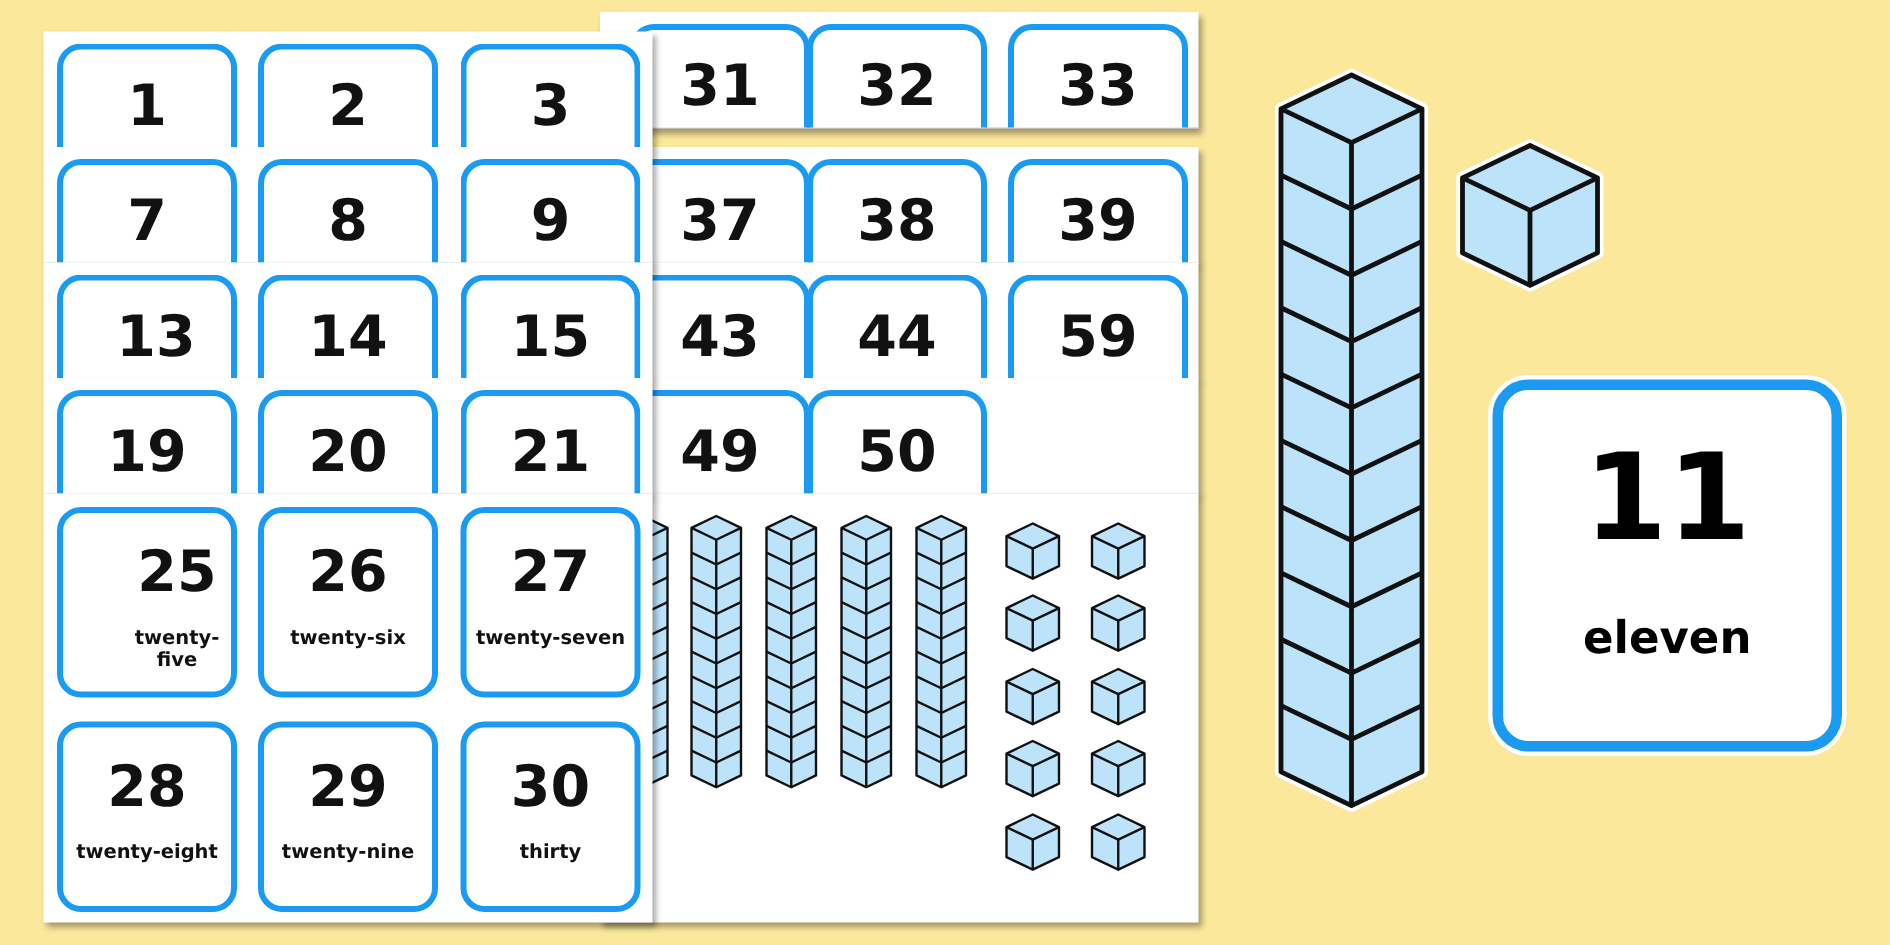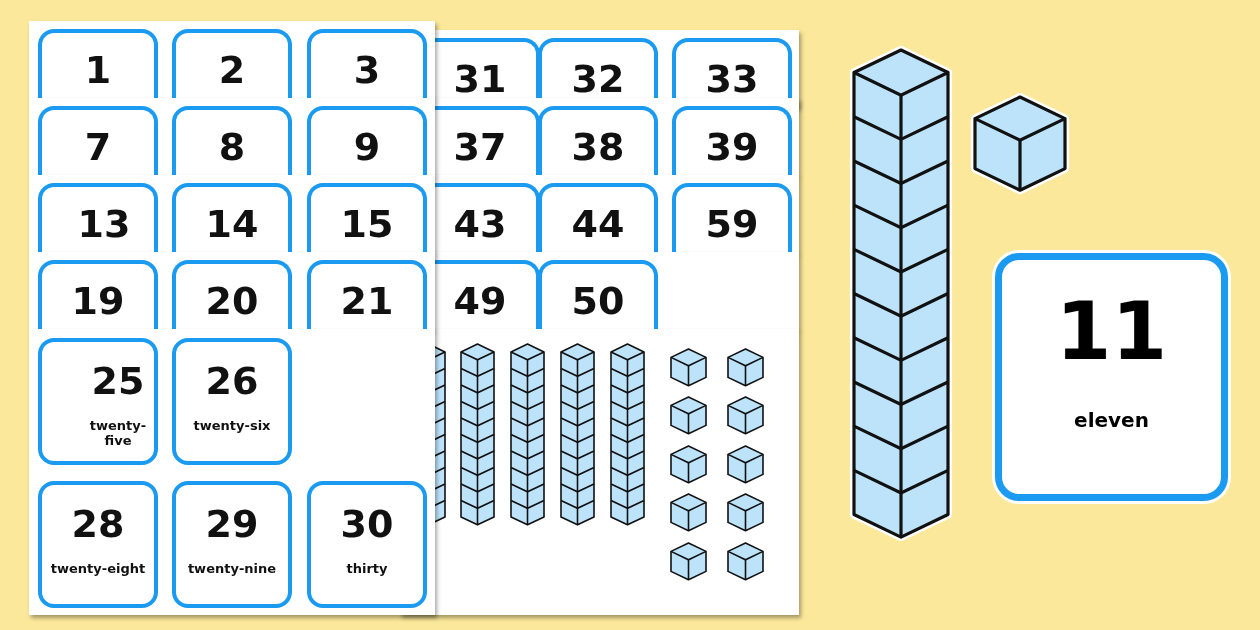--- a/index.html
+++ b/index.html
@@ -6,21 +6,21 @@
   body{width:1260px;height:630px;background:#fbe89a;position:relative;overflow:hidden;font-family:"DejaVu Sans",sans-serif;}
   .sheet{position:absolute;background:#fff;box-shadow:2px 3px 4px rgba(0,0,0,0.35);overflow:hidden;}
   .sheet.strip{border-bottom:1px solid #bdbdbd;}
   .card{position:absolute;box-sizing:border-box;border:4px solid #1a9af0;border-radius:16px;background:#fff;text-align:center;color:#111;}
   .card.open{border-bottom:none;border-bottom-left-radius:0;border-bottom-right-radius:0;}
   .num{font-weight:bold;font-size:38px;line-height:1;display:block;}
   .word{font-weight:bold;font-size:13px;display:block;}
   svg{position:absolute;overflow:visible;}
   .big-card{position:absolute;left:995px;top:253px;width:233px;height:248px;box-sizing:border-box;border:7px solid #1a9af0;border-radius:24px;background:#fff;box-shadow:0 0 0 3px #fff;text-align:center;}
   .big-card .num{font-size:80px;margin-top:32px;}
-  .big-card .word{font-size:20px;margin-top:36px;}
+  .big-card .word{font-size:30px;margin-top:36px;}
 </style>
 </head>
 <body>
 
 <div id="left-stack">
     <div class="sheet strip" style="left: 29px; top: 21px; width: 406px; height: 77px; z-index: 11;">
       <div class="card open" style="left: 9px; top: 8px; width: 120px; height: 80px;">
         <span class="num" style="margin-top: 18px;">1</span>
       </div>
       <div class="card open" style="left: 143px; top: 8px; width: 120px; height: 80px;">
@@ -65,37 +65,41 @@
     </div>
     <div class="sheet" style="left: 29px; top: 329px; width: 406px; height: 286px; z-index: 15;">
       <div class="card" style="left: 9px; top: 9px; width: 120px; height: 127px; padding-left: 40px;">
         <span class="num" style="margin-top:20px">25</span>
                  <span class="word" style="margin-top:18px">twenty-five</span>
       </div>
       <div class="card" style="left: 143px; top: 9px; width: 120px; height: 127px;">
         <span class="num" style="margin-top:20px">26</span>
                  <span class="word" style="margin-top:18px">twenty-six</span>
       </div>
+      <div class="card" style="left: 278px; top: 9px; width: 120px; height: 127px;">
+        <span class="num" style="margin-top:20px">27</span>
+                 <span class="word" style="margin-top:18px">twenty-seven</span>
+      </div>
       <div class="card" style="left: 9px; top: 152px; width: 120px; height: 127px;">
         <span class="num" style="margin-top:20px">28</span>
                  <span class="word" style="margin-top:18px">twenty-eight</span>
       </div>
       <div class="card" style="left: 143px; top: 152px; width: 120px; height: 127px;">
         <span class="num" style="margin-top:20px">29</span>
                  <span class="word" style="margin-top:18px">twenty-nine</span>
       </div>
       <div class="card" style="left: 278px; top: 152px; width: 120px; height: 127px;">
         <span class="num" style="margin-top:20px">30</span>
                  <span class="word" style="margin-top:18px">thirty</span>
       </div>
     </div>
   </div>
 
 <div id="right-stack">
-    <div class="sheet strip" style="left: 400px; top: 30px; width: 399px; height: 77px; z-index: 1;">
+    <div class="sheet strip" style="left: 400px; top: 8px; width: 399px; height: 77px; z-index: 1;">
       <div class="card open" style="left: 20px; top: 8px; width: 120px; height: 80px;">
         <span class="num" style="margin-top: 18px;">31</span>
       </div>
       <div class="card open" style="left: 138px; top: 8px; width: 120px; height: 80px;">
         <span class="num" style="margin-top: 18px;">32</span>
       </div>
       <div class="card open" style="left: 272px; top: 8px; width: 120px; height: 100px;">
         <span class="num" style="margin-top: 18px;">33</span>
       </div>
     </div>

